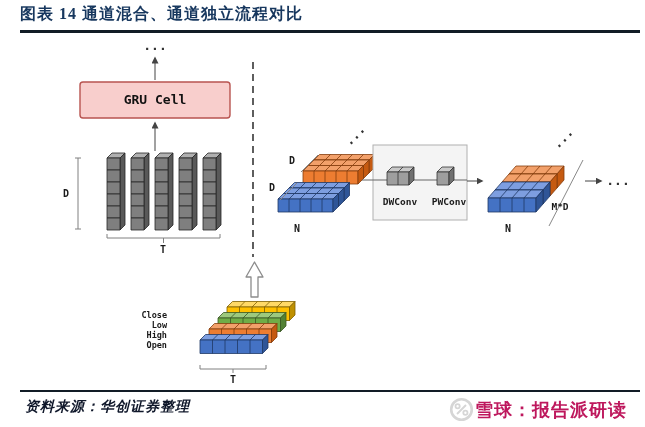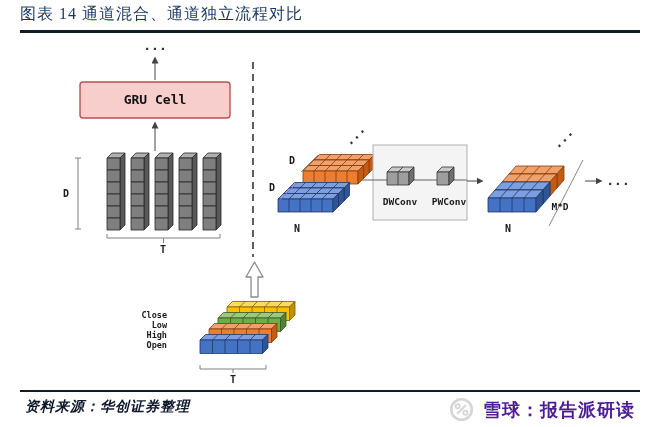--- a/index.html
+++ b/index.html
@@ -1,26 +1,26 @@
 <!DOCTYPE html>
 <html><head>
 <meta charset="utf-8">
 <style>
   html,body{margin:0;padding:0;background:#ffffff;}
   .page{position:relative;width:645px;height:427px;background:#ffffff;overflow:hidden;
         font-family:"Liberation Sans",sans-serif;}
   .title{position:absolute;left:20px;top:4px;font-family:"Liberation Serif",serif;
-         font-weight:normal;font-size:16px;color:#17375e;letter-spacing:1px;}
+         font-weight:bold;font-size:16px;color:#17375e;letter-spacing:1px;}
   .title-rule{position:absolute;left:20px;top:30px;width:620px;height:2.5px;background:#121c26;}
   .diagram{position:absolute;left:0;top:0;width:645px;height:427px;}
   .footer-rule{position:absolute;left:20px;top:390px;width:620px;height:2.2px;background:#121c26;}
   .source{position:absolute;left:25px;top:398px;font-family:"Liberation Serif",serif;
           font-style:italic;font-weight:bold;font-size:14px;color:#0f172a;letter-spacing:1px;}
-  .watermark{position:absolute;left:449px;top:397px;display:flex;align-items:center;gap:9px;
-             color:#4c1d95;font-weight:bold;font-size:18px;letter-spacing:1px;}
+  .watermark{position:absolute;left:449px;top:397px;display:flex;align-items:center;gap:1px;
+             color:#be185d;font-weight:bold;font-size:18px;letter-spacing:1px;}
   text{fill:#1a1a1a;}
   .lbl{font-family:"DejaVu Sans Mono",monospace;font-size:10px;font-weight:bold;}
   .lbl-sm{font-family:"DejaVu Sans Mono",monospace;font-size:8.5px;font-weight:bold;}
   .lbl-conv{font-family:"DejaVu Sans Mono",monospace;font-size:9.5px;font-weight:bold;}
   .dots{font-family:"DejaVu Sans Mono",monospace;font-size:13px;font-weight:bold;fill:#333;}
   .gru-text{font-family:"DejaVu Sans Mono",monospace;font-size:13px;font-weight:bold;fill:#111;}
 </style>
 </head>
 <body>
 

